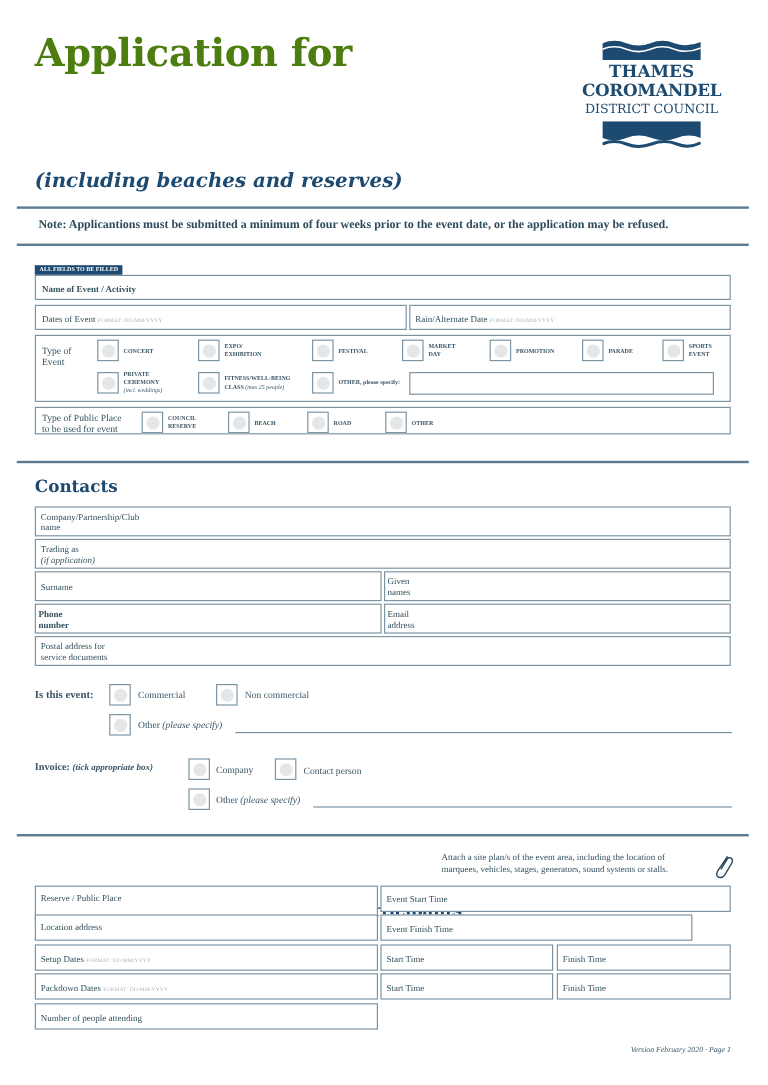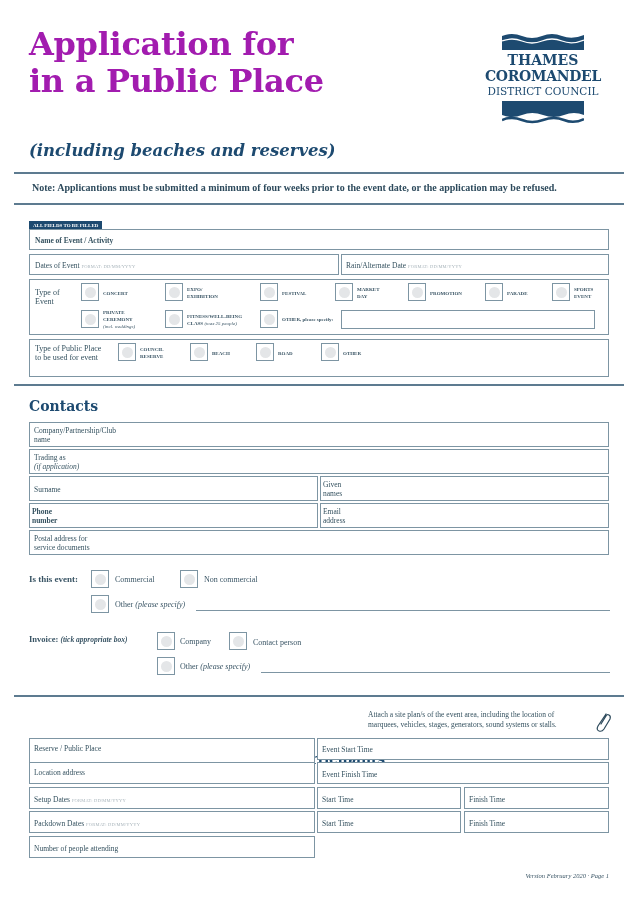--- a/index.html
+++ b/index.html
@@ -1,20 +1,20 @@
 <!DOCTYPE html>
 <html><head>
 <meta charset="utf-8">
 <style>
   * { box-sizing: border-box; margin: 0; padding: 0; }
   html, body { width: 640px; height: 904px; background: #ffffff; }
   body { position: relative; font-family: "DejaVu Serif", "Liberation Serif", serif; color: #2d4a5c; overflow: hidden; }
   .abs { position: absolute; }
 
-  .title { left: 29px; top: 26px; font-family: "DejaVu Serif", serif; font-weight: bold; font-size: 32px; line-height: 37px; color: #a21caf; letter-spacing: -0.3px; white-space: nowrap; }
+  .title { left: 29px; top: 26px; font-family: "DejaVu Serif", serif; font-weight: bold; font-size: 32px; line-height: 37px; color: #4d7c0f; letter-spacing: -0.3px; white-space: nowrap; }
   .subtitle { left: 29px; top: 141px; font-family: "DejaVu Serif", serif; font-weight: bold; font-style: italic; font-size: 16.5px; color: #1d4a70; white-space: nowrap; }
 
   .logo { left: 478px; top: 30px; width: 130px; height: 96px; }
   .logo .wave { position: absolute; left: 24px; width: 82px; }
   .logo .t1 { position: absolute; left: 0; width: 130px; text-align: center; font-family: "DejaVu Serif", serif; font-weight: bold; color: #1d4a70; white-space: nowrap; }
 
   .rule { left: 14px; width: 610px; height: 2px; background: #5d7b90; }
 
   .note { left: 32px; top: 182px; font-family: "Liberation Serif", serif; font-size: 10px; font-weight: bold; color: #2d4a5c; white-space: nowrap; }
 
@@ -35,21 +35,20 @@
   .clabel { font-family: "Liberation Serif", serif; font-size: 9px; color: #3a5565; white-space: nowrap; }
   .line { height: 1px; background: #7d95a3; }
 
   .footer { right: 31px; top: 872px; font-family: "Liberation Serif", serif; font-style: italic; font-size: 6.5px; color: #3a5565; white-space: nowrap; }
 </style>
 </head>
 <body>
 
 <div class="abs title">
   <div>Application for</div>
-  <div>in a Public Place</div>
 </div>
 <div class="abs subtitle">(including beaches and reserves)</div>
 
 <div class="abs logo">
   <svg class="wave" style="top:0" width="82" height="20" viewBox="0 0 82 20">
     <path d="M0 6 Q10 2 20 6 T40 6 T60 6 T82 5 L82 20 L0 20 Z" fill="#1d4a70"></path>
     <path d="M0 11 Q10 7 20 11 T40 11 T60 11 T82 10" stroke="#fff" stroke-width="1.3" fill="none"></path>
   </svg>
   <div class="t1" style="top:22px;font-size:14px;">THAMES</div>
   <div class="t1" style="top:38px;font-size:14px;letter-spacing:-0.3px;">COROMANDEL</div>
@@ -124,21 +123,21 @@
 <div class="abs cb" style="left:165px;top:310px;"></div>
 <div class="abs cbl" style="left:187px;top:313px;">
     <div>FITNESS/WELL-BEING</div>
     <div><span>CLASS</span> <i>(max 25 people)</i></div>
   </div>
 
 <div class="abs cb" style="left:260px;top:310px;"></div>
 <div class="abs cbl" style="left:282px;top:316px;">OTHER, please specify:</div>
 <div class="abs box" style="left:341px;top:310px;width:254px;height:19px;"></div>
 
-<div class="abs box" style="left:29px;top:339px;width:580px;height:38px;">
+<div class="abs box" style="left:29px;top:339px;width:580px;height:23px;">
   <div class="abs lbl" style="left:5px;top:4px;font-size:8px;">
     <div>Type of Public Place</div>
     <div>to be used for event</div>
   </div>
 </div>
 <div class="abs cb" style="left:118px;top:343px;"></div>
 <div class="abs cbl" style="left:140px;top:346px;">
     <div>COUNCIL</div>
     <div>RESERVE</div>
   </div>
@@ -225,21 +224,21 @@
 <div class="abs box" style="left:29px;top:738px;width:286px;height:30px;">
   <div class="abs lbl" style="left:4px;top:5px;">Reserve / Public Place</div>
 </div>
 <div class="abs box" style="left:317px;top:738px;width:292px;height:22px;">
   <div class="abs lbl" style="left:4px;top:6px;">Event Start Time</div>
 </div>
 
 <div class="abs box" style="left:29px;top:762px;width:286px;height:22px;">
   <div class="abs lbl" style="left:4px;top:5px;">Location address</div>
 </div>
-<div class="abs box" style="left:317px;top:762px;width:292px;height:22px;">
+<div class="abs box" style="left:317px;top:762px;width:260px;height:22px;">
   <div class="abs lbl" style="left:4px;top:7px;">Event Finish Time</div>
 </div>
 
 <div class="abs box" style="left:29px;top:787px;width:286px;height:22px;">
   <div class="abs lbl" style="left:4px;top:7px;"><span>Setup Dates</span> <span class="fmt">FORMAT: DD/MM/YYYY</span></div>
 </div>
 <div class="abs box" style="left:317px;top:787px;width:144px;height:22px;">
   <div class="abs lbl" style="left:4px;top:7px;">Start Time</div>
 </div>
 <div class="abs box" style="left:464px;top:787px;width:145px;height:22px;">

